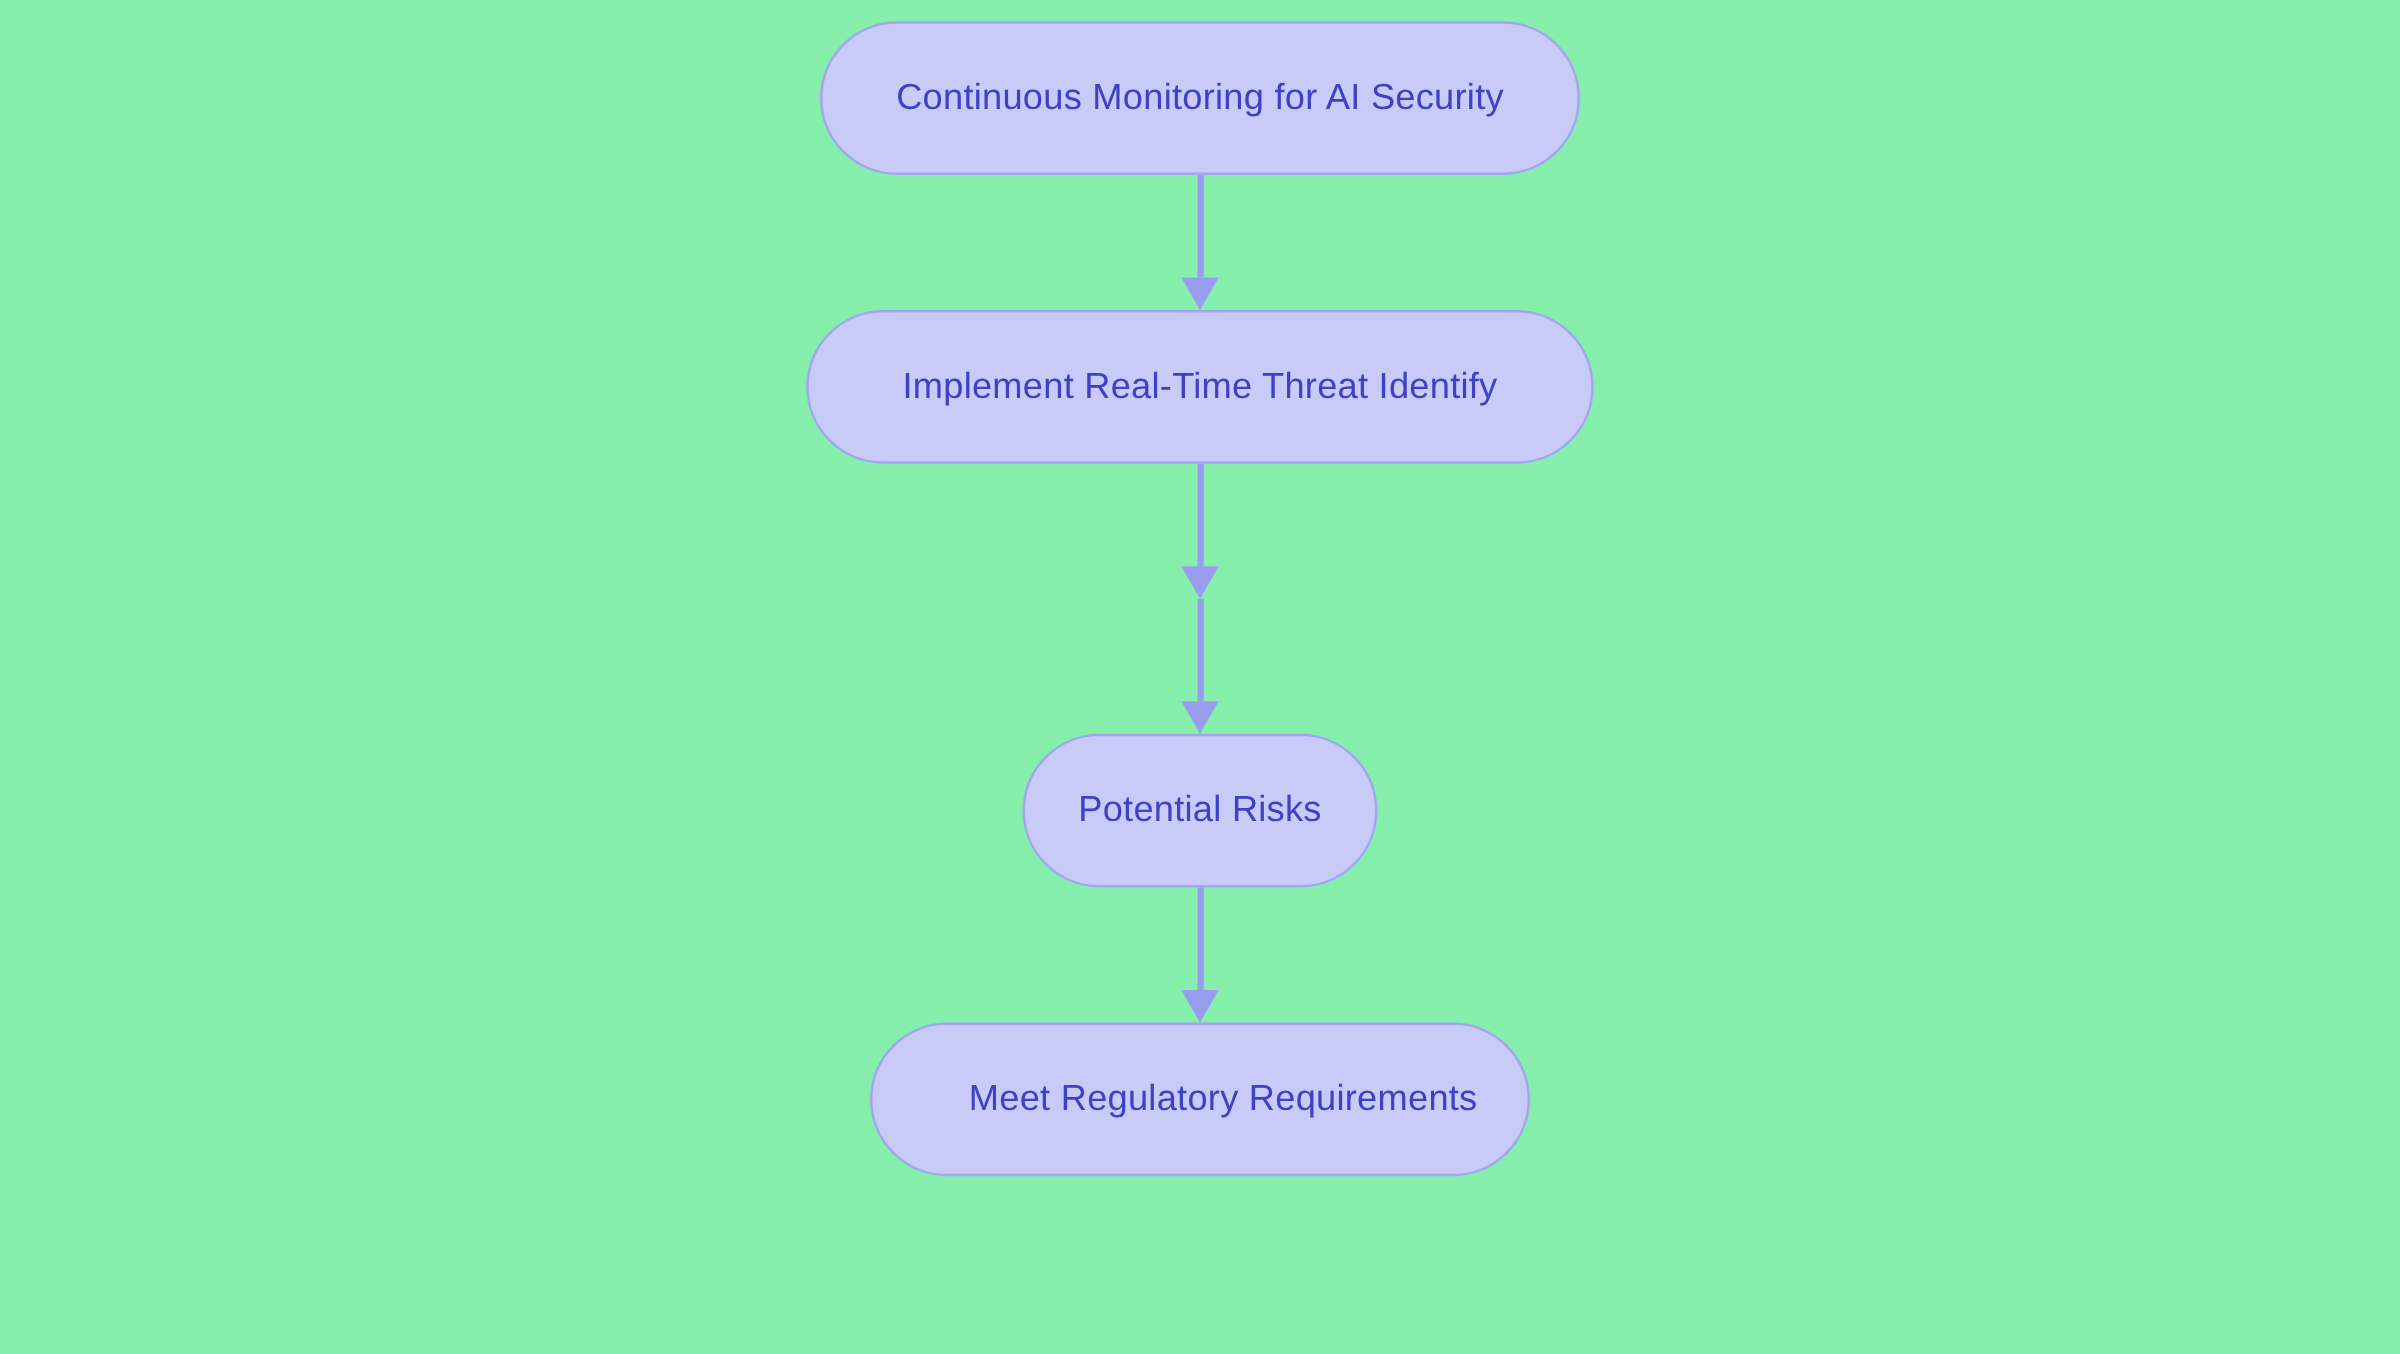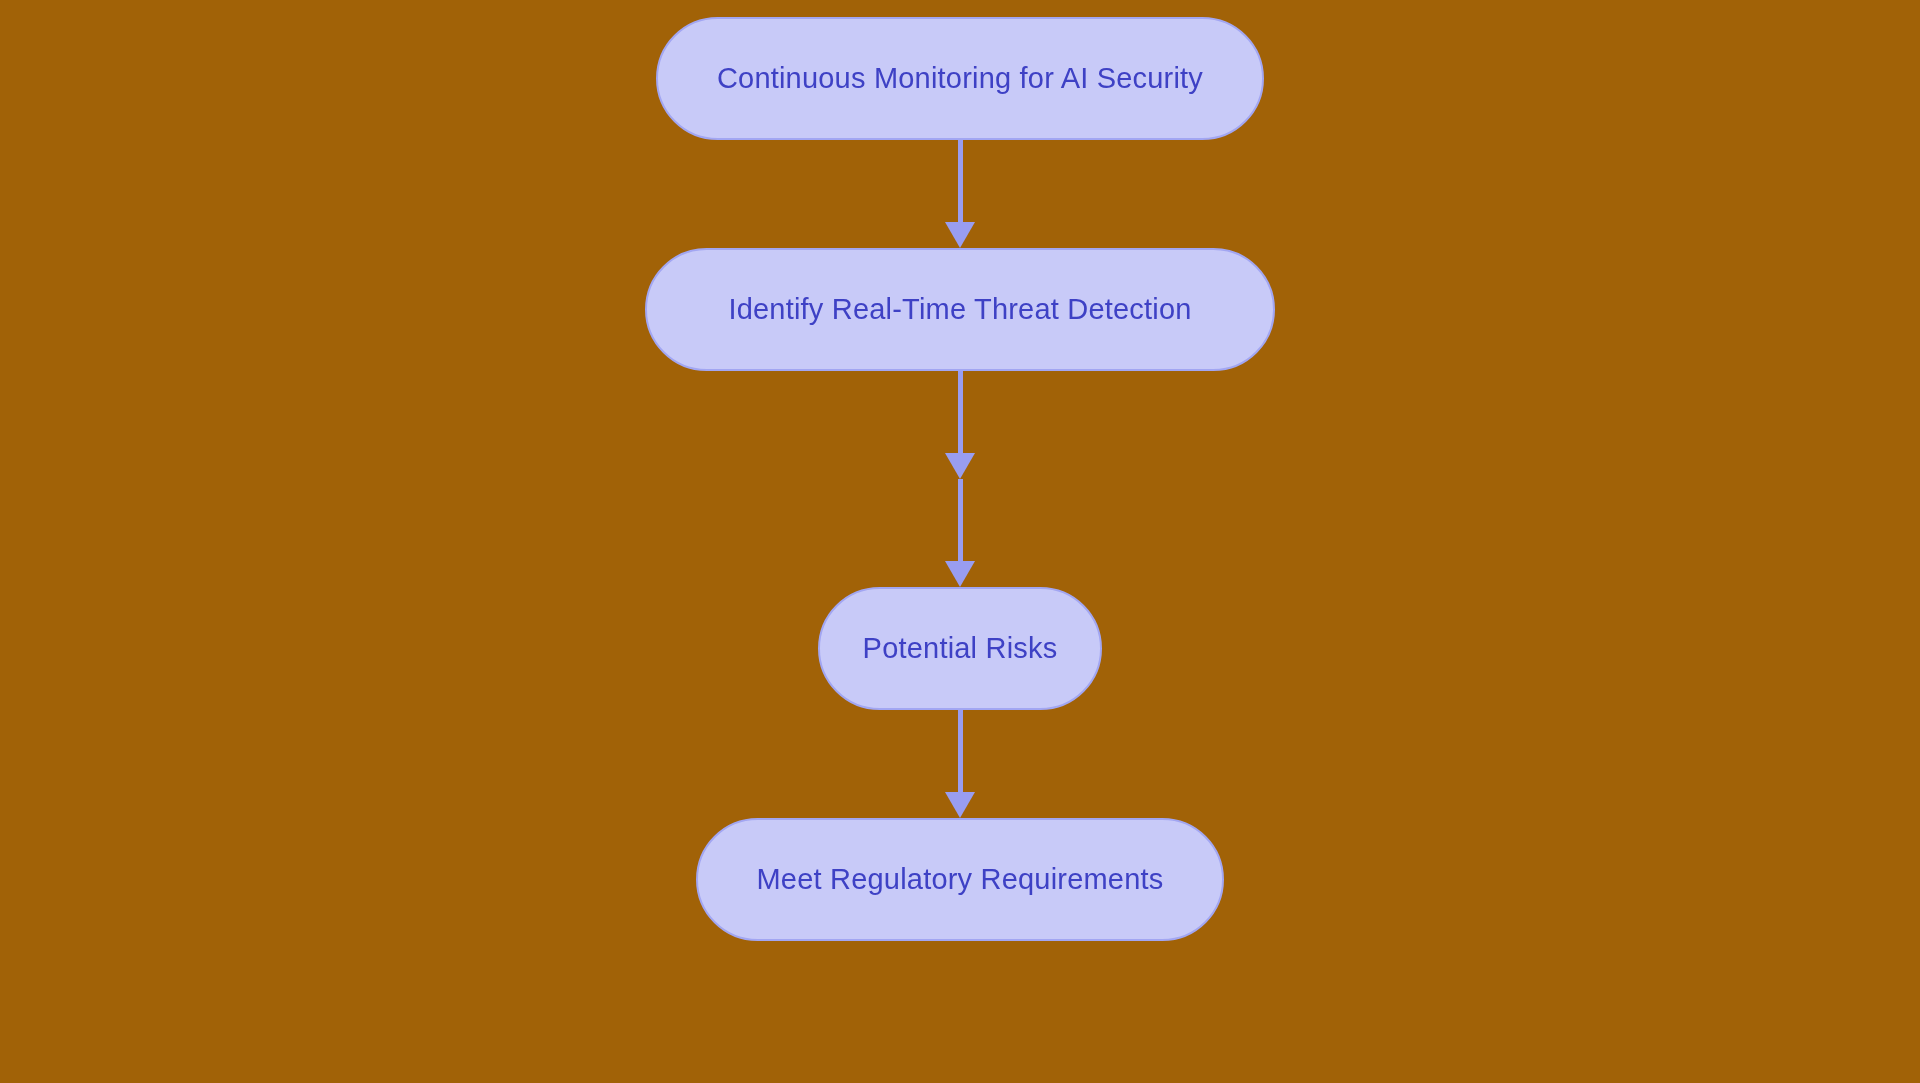--- a/index.html
+++ b/index.html
@@ -8,21 +8,21 @@
     background: #ffffff;
     width: 1920px;
     height: 1083px;
     overflow: hidden;
     font-family: "Liberation Sans", sans-serif;
   }
   .canvas {
     position: relative;
     width: 1920px;
     height: 1083px;
-    background: #a16207;
+    background: #86efac;
   }
   .flow {
     position: absolute;
     left: 0;
     top: 17px;
     width: 1920px;
     display: flex;
     flex-direction: column;
     align-items: center;
   }
@@ -40,21 +40,21 @@
     align-items: center;
     justify-content: center;
     text-align: center;
     padding: 0 40px;
     flex: 0 0 auto;
   }
   .node.n1 { width: 608px; }
   .node.n2 { width: 630px; }
   .node.n3 { width: 466px; }
   .node.n4 { width: 284px; }
-  .node.n5 { width: 528px; }
+  .node.n5 { width: 528px; justify-content: flex-end; }
   .arrow {
     height: 108px;
     flex: 0 0 auto;
     display: flex;
     flex-direction: column;
     align-items: center;
   }
   .arrow-line {
     width: 5px;
     flex: 1 1 auto;
@@ -77,21 +77,21 @@
     <div class="node n1">
       <span>Continuous Monitoring for AI Security</span>
     </div>
 
     <div class="arrow">
       <div class="arrow-line"></div>
       <div class="arrow-head"></div>
     </div>
 
     <div class="node n2">
-      <span>Identify Real-Time Threat Detection</span>
+      <span>Implement Real-Time Threat Identify</span>
     </div>
 
     <div class="arrow">
       <div class="arrow-line"></div>
       <div class="arrow-head"></div>
     </div>
 
 
     <div class="arrow">
       <div class="arrow-line"></div>

